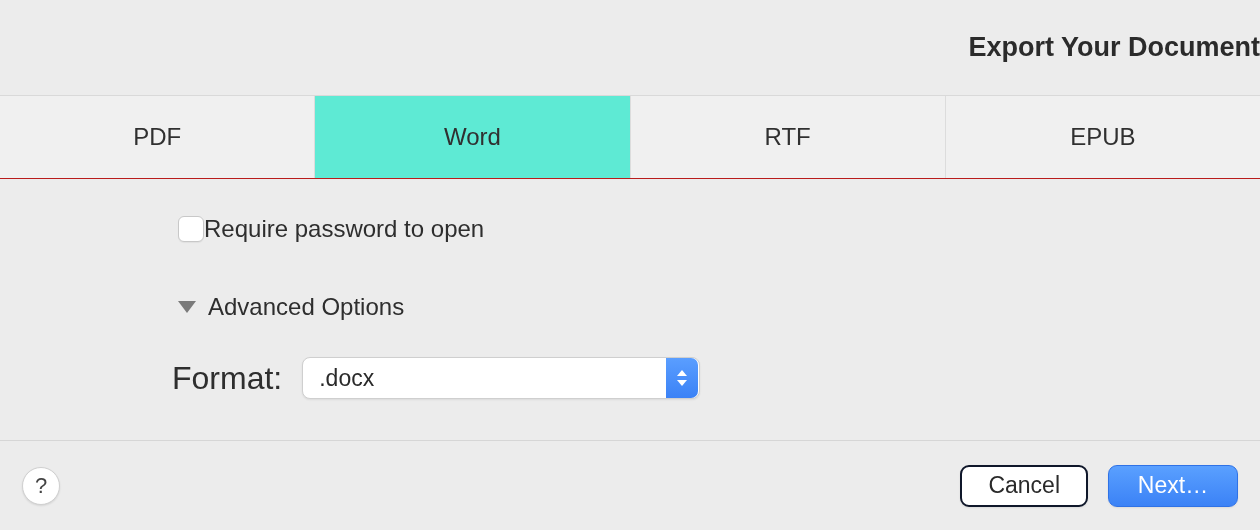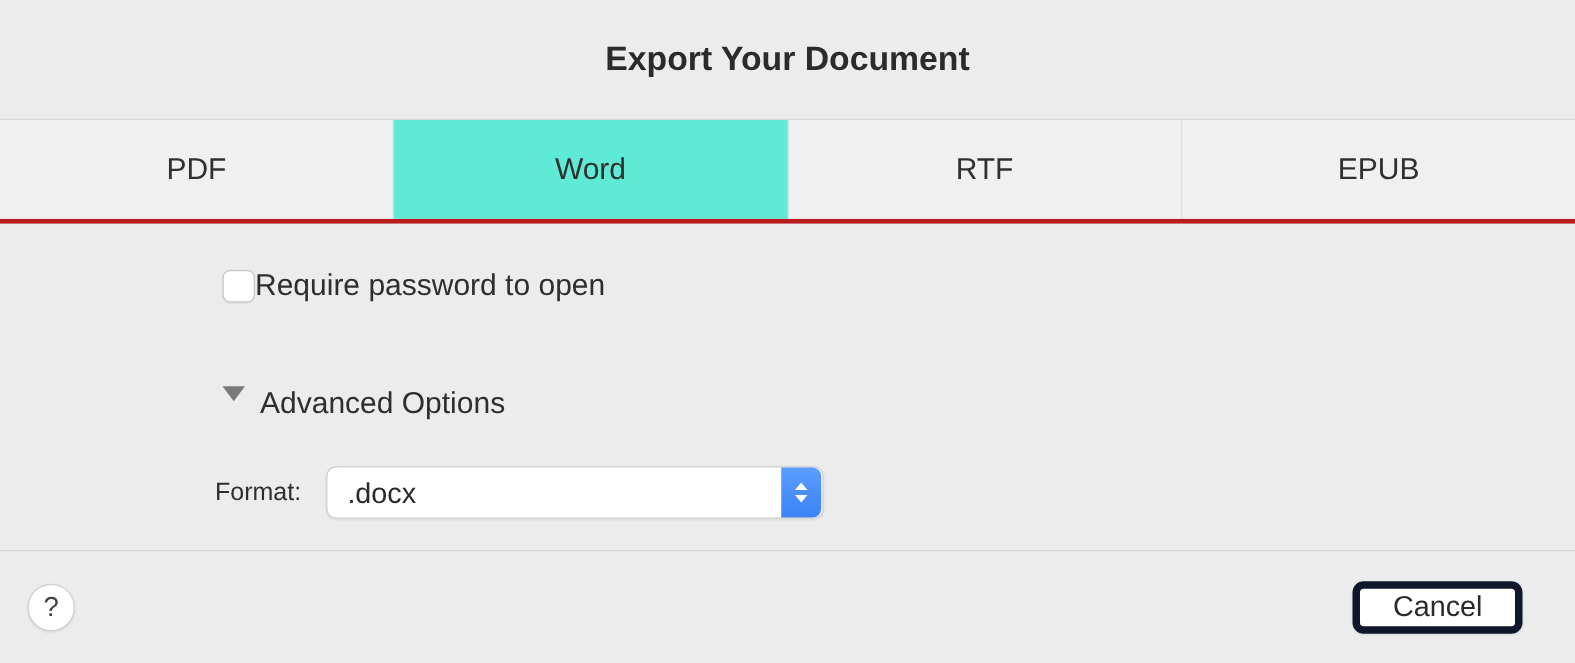--- a/index.html
+++ b/index.html
@@ -12,33 +12,33 @@
       background: #ececec;
       width: 1260px;
       height: 530px;
       overflow: hidden;
       color: #222;
     }
     .header {
       height: 95px;
       display: flex;
       align-items: center;
-      justify-content: center;
+      justify-content: flex-end;
       background: #ececec;
     }
     .header-title {
       font-size: 27px;
       font-weight: 700;
       color: #2b2b2b;
     }
     .tabs {
       display: flex;
       height: 84px;
       border-top: 1px solid #d9d9d9;
-      border-bottom: 4px solid #b91c1c;
+      border-bottom: 1px solid #b91c1c;
       background: #f0f0f0;
     }
     .tab {
       flex: 1;
       display: flex;
       align-items: center;
       justify-content: center;
       font-size: 24px;
       color: #303030;
       border-right: 1px solid #dcdcdc;
@@ -82,30 +82,29 @@
     .disclosure-triangle {
       width: 0;
       height: 0;
       border-left: 9px solid transparent;
       border-right: 9px solid transparent;
       border-top: 12px solid #7a7a7a;
     }
     .advanced-label {
       font-size: 24px;
       color: #2e2e2e;
-      margin-top: 16px;
     }
     .format-row {
       display: flex;
       align-items: center;
       gap: 20px;
       margin-left: -6px;
     }
     .format-label {
-      font-size: 20px;
+      font-size: 32px;
       color: #2e2e2e;
     }
     .format-select {
       display: flex;
       align-items: center;
       width: 398px;
       height: 42px;
       background: #fff;
       border: 1px solid #cfcfcf;
       border-radius: 8px;
@@ -177,21 +176,21 @@
       flex: 1;
     }
     .btn {
       height: 42px;
       padding: 0 26px;
       border-radius: 9px;
       font-size: 23px;
       display: flex;
       align-items: center;
       justify-content: center;
-      border: 6px solid #0f172a;
+      border: 2px solid #0f172a;
       box-shadow: 0 1px 2px rgba(0,0,0,0.08);
       cursor: default;
     }
     .btn-cancel {
       background: #fff;
       color: #2a2a2a;
       margin-right: 20px;
       min-width: 125px;
     }
     .btn-next {
@@ -247,13 +246,16 @@
 </div>
 
 <div class="footer">
   <div class="help-button">
     <span>?</span>
   </div>
   <div class="footer-spacer"></div>
   <div class="btn btn-cancel">
     <span>Cancel</span>
   </div>
+  <div class="btn btn-next">
+    <span>Next…</span>
+  </div>
 </div>
 
 </body></html>

